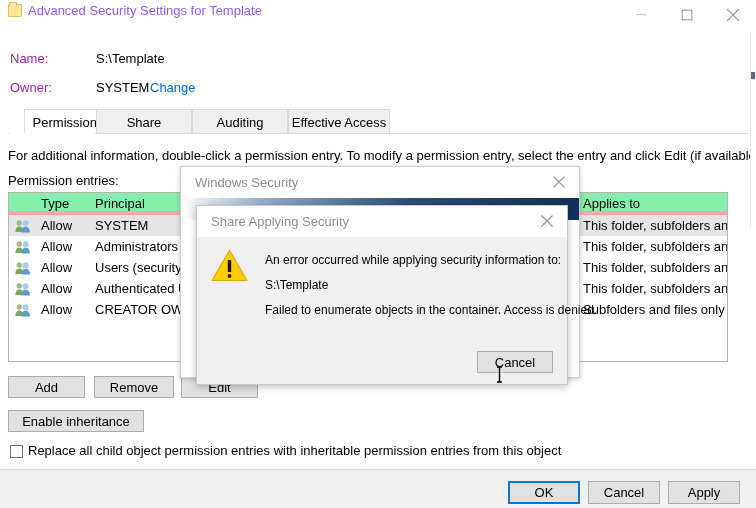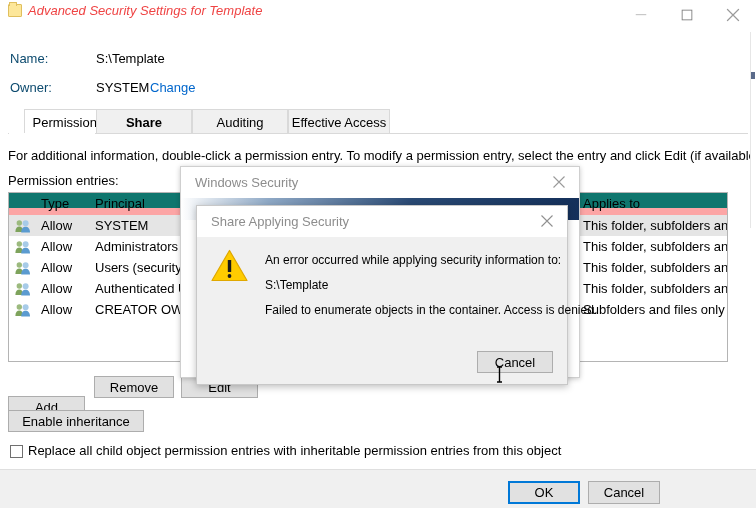--- a/index.html
+++ b/index.html
@@ -24,33 +24,33 @@
     position: absolute; left: 8px; top: 4px; width: 14px; height: 13px;
     background: #fde79a; border: 1px solid #e0bf5d; border-radius: 1px;
   }
   .title-icon::before {
     content: ""; position: absolute; left: 0; top: -3px; width: 6px; height: 3px;
     background: #fde79a; border: 1px solid #e0bf5d; border-bottom: none;
     border-radius: 1px 1px 0 0;
   }
   .title-text {
     position: absolute; left: 28px; top: 3px;
-    font-size: 13px; color: #ef4444; white-space: nowrap; font-style: italic;
+    font-size: 13px; color: #8b5cf6; white-space: nowrap;
   }
   .win-btn {
     position: absolute; top: 0; width: 46px; height: 29px;
     cursor: default;
   }
   .win-btn svg { position: absolute; left: 50%; top: 50%; transform: translate(-50%,-50%); }
   .btn-min { left: 618px; }
   .btn-max { left: 664px; }
   .btn-close { left: 710px; }
 
   
-  .hdr-label { position: absolute; font-size: 13px; color: #0c4a6e; }
+  .hdr-label { position: absolute; font-size: 13px; color: #a21caf; }
   .hdr-value { position: absolute; font-size: 13px; color: #000; }
   .link {
     position: absolute; font-size: 13px; color: #0066cc; cursor: pointer;
   }
 
   
   .tabstrip { position: absolute; left: 8px; top: 109px; height: 25px; }
   .tab {
     position: absolute; top: 0; height: 25px;
     font-size: 13px; color: #000;
@@ -71,21 +71,21 @@
   .instr { position: absolute; left: 8px; top: 148px; font-size: 13px; color: #000; white-space: nowrap; }
   .entries-label { position: absolute; left: 8px; top: 173px; font-size: 13px; color: #000; }
 
   
   .table {
     position: absolute; left: 8px; top: 192px; width: 720px; height: 170px;
     border: 1px solid #b4b4b4; background: #ffffff; overflow: hidden;
   }
   .thead {
     position: absolute; left: 0; top: 0; width: 100%; height: 22px;
-    background: #0f766e; border-bottom: 7px solid #fca5a5;
+    background: #86efac; border-bottom: 4px solid #fca5a5;
   }
   .th {
     position: absolute; top: 3px; font-size: 13px; color: #000; white-space: nowrap;
   }
   .row {
     position: absolute; left: 0; width: 100%; height: 21px;
   }
   .row.sel { background: #e5e5e5; }
   .cell { position: absolute; top: 3px; font-size: 13px; color: #000; white-space: nowrap; }
   .usr-icon { position: absolute; left: 6px; top: 4px; width: 16px; height: 14px; }
@@ -188,21 +188,21 @@
   <div class="hdr-value" style="left:96px; top:51px;">S:\Template</div>
 
   <div class="hdr-label" style="left:10px; top:80px;">Owner:</div>
   <div class="hdr-value" style="left:96px; top:80px;">SYSTEM</div>
   <div class="link" style="left:150px; top:80px;">Change</div>
 
   <div class="tabstrip">
     <div class="tab active" style="left:0px; width:88px;margin-left:16px;">
       <span>Permissions</span>
     </div>
-    <div class="tab" style="left:88px; width:96px;font-weight:bold;">
+    <div class="tab" style="left:88px; width:96px;">
       <span>Share</span>
     </div>
     <div class="tab" style="left:184px; width:96px;">
       <span>Auditing</span>
     </div>
     <div class="tab" style="left:280px; width:102px;">
       <span>Effective Access</span>
     </div>
   </div>
   <div class="tab-underline"></div>
@@ -282,31 +282,32 @@
           <circle cx="10.6" cy="4.2" r="3" fill="#a7cbe8"></circle>
           <path d="M6.2 13.6 C6.2 9.6 8.2 7.8 10.6 7.8 C13 7.8 15 9.6 15 13.6 Z" fill="#5b9bd0"></path>
         </svg>
       </span>
       <span class="cell" style="left:32px;">Allow</span>
       <span class="cell" style="left:86px;">CREATOR OWNER</span>
       <span class="cell" style="left:574px;">Subfolders and files only</span>
     </div>
   </div>
 
-  <div class="btn" style="left:8px; top:376px; width:77px; height:22px;margin-top:20px;">Add</div>
+  <div class="btn" style="left:8px; top:376px; width:77px; height:22px;">Add</div>
   <div class="btn" style="left:94px; top:376px; width:80px; height:22px;">Remove</div>
   <div class="btn" style="left:181px; top:376px; width:77px; height:22px;">Edit</div>
   <div class="btn" style="left:8px; top:410px; width:136px; height:22px;">Enable inheritance</div>
 
   <div class="chk-box"></div>
   <div class="chk-label">Replace all child object permission entries with inheritable permission entries from this object</div>
 
   <div class="bottombar">
     <div class="btn focus" style="left:508px; top:11px; width:72px; height:23px;">OK</div>
     <div class="btn" style="left:588px; top:11px; width:72px; height:23px;">Cancel</div>
+    <div class="btn" style="left:668px; top:11px; width:72px; height:23px;">Apply</div>
   </div>
 
   <div class="edge-sliver"></div>
   <div class="edge-dot"></div>
 
   <div class="wsec">
     <div>
       <div class="wsec-title">Windows Security</div>
       <div class="wsec-close">
         <svg width="12" height="12" viewBox="0 0 12 12">

